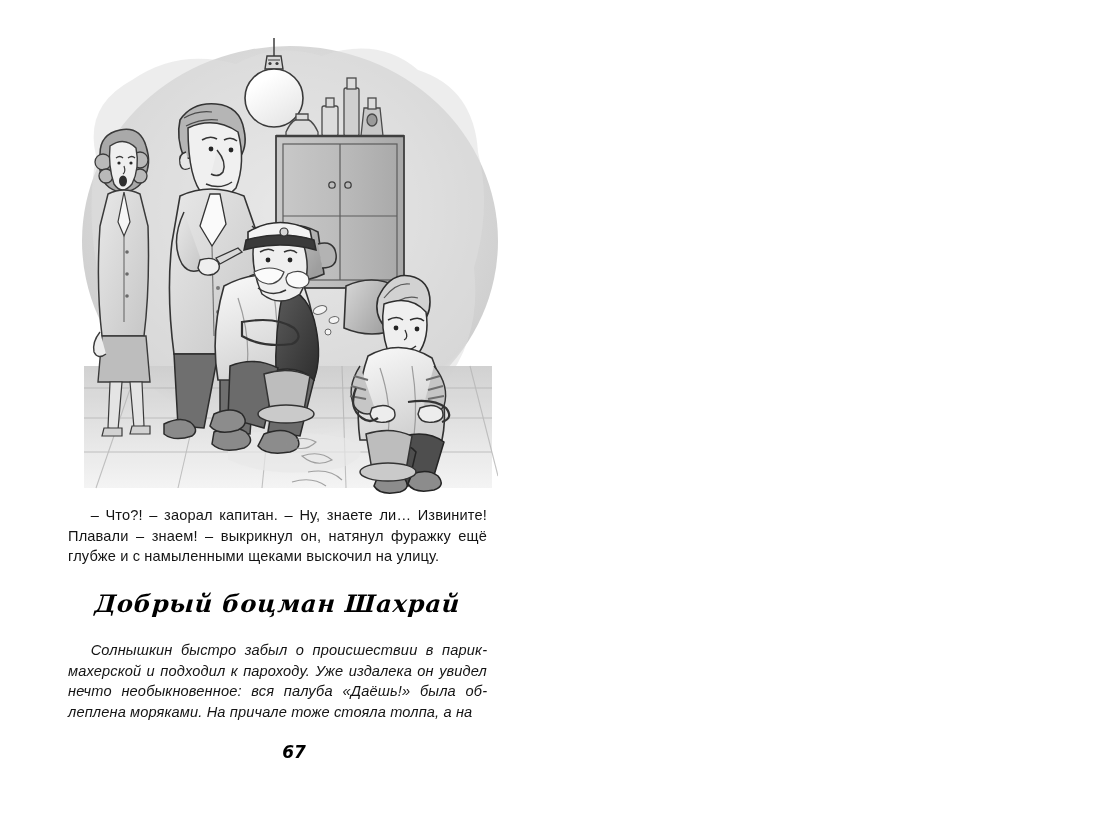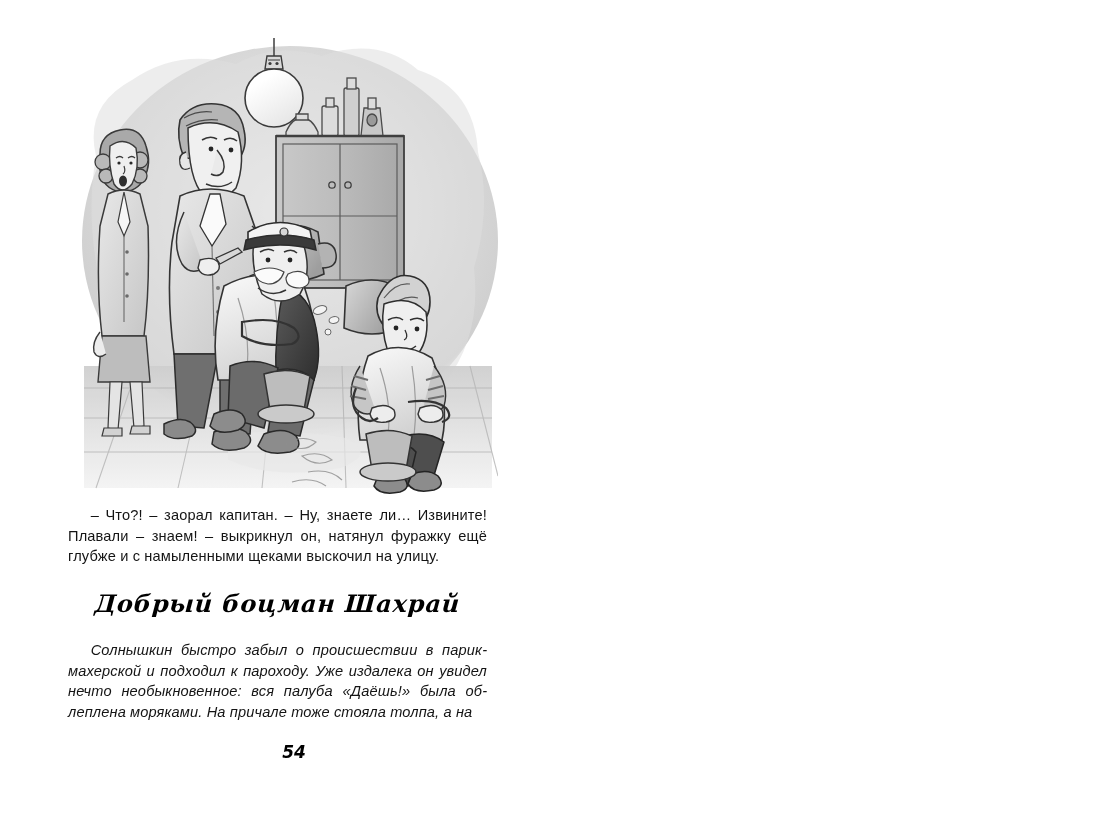--- a/index.html
+++ b/index.html
@@ -364,21 +364,21 @@
     <div class="text-col left-text">
       <p>– Что?! – заорал капитан. – Ну, знаете ли… Извините! Плавали – знаем! – выкрикнул он, натянул фуражку ещё глубже и с намыленными щеками выскочил на улицу.</p>
     </div>
 
     <div class="chapter-title">Добрый боцман Шахрай</div>
 
     <div class="text-col" style="left:68px; top:640px; width:419px;font-style:italic;">
       <p>Солнышкин быстро забыл о происшествии в парик­махерской и подходил к пароходу. Уже издалека он уви­дел нечто необыкновенное: вся палуба «Даёшь!» была об­леплена моряками. На причале тоже стояла толпа, а на</p>
     </div>
 
-    <div class="folio folio-left">54</div>
+    <div class="folio folio-left">67</div>
   </div>
 
   <div class="page page-right">
     
 
     
   </div>
 
 </div>
 

